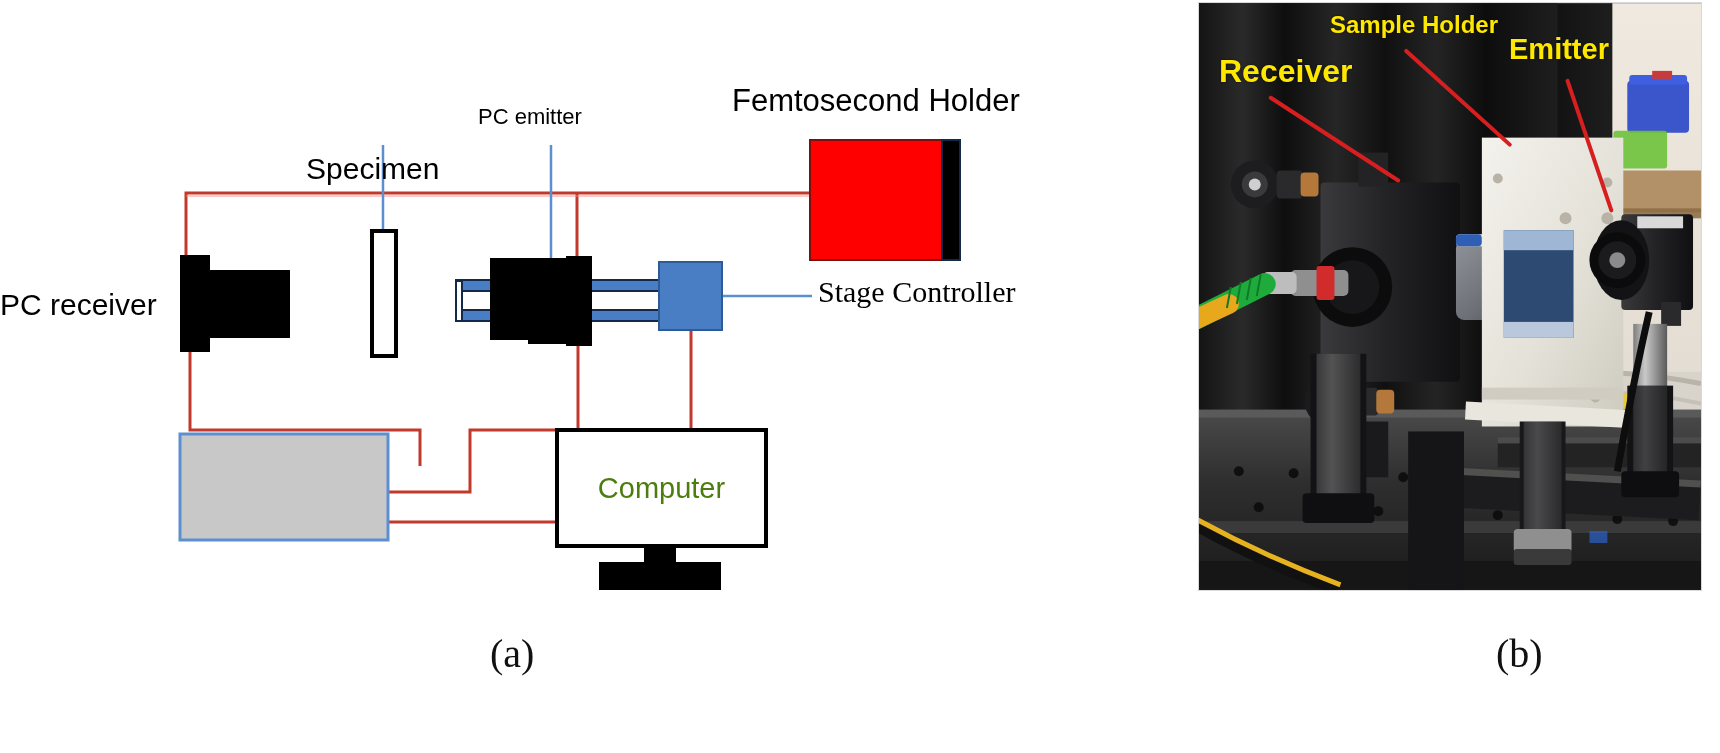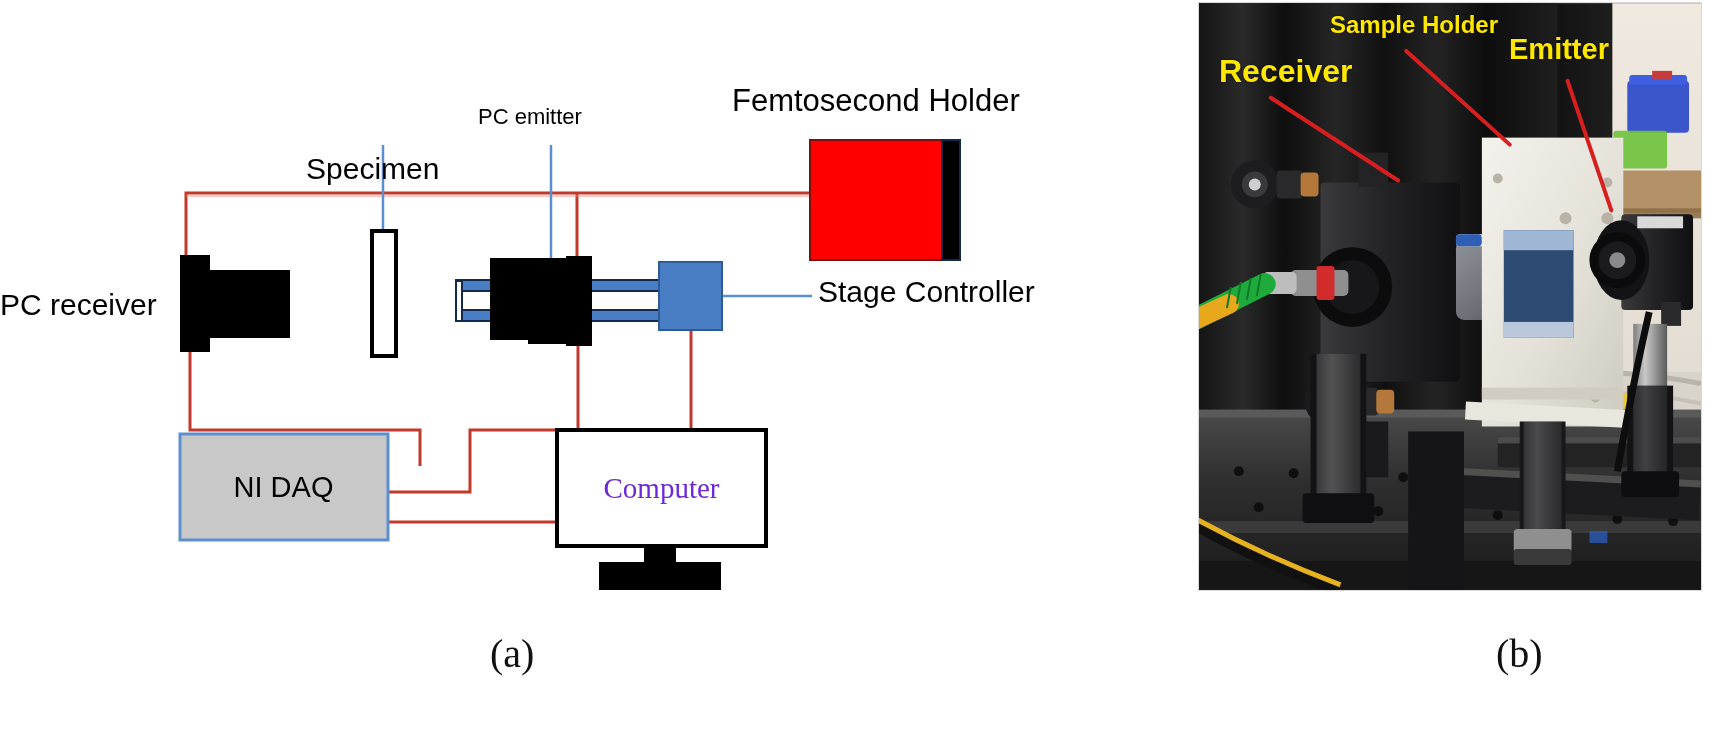--- a/index.html
+++ b/index.html
@@ -61,37 +61,37 @@
     left: 478px; top: 106px;
     font-size: 22px;
   }
   #label-femtosecond-laser {
     left: 732px; top: 85px;
     font-size: 31px;
   }
   #label-stage-controller {
     left: 818px; top: 277px;
     font-size: 30px;
+    font-family: Liberation Serif, serif;
   }
   #label-ni-daq {
     position: absolute;
     left: 180px; top: 434px;
     width: 207px; height: 106px;
     display: flex; align-items: center; justify-content: center;
     font-size: 29px;
     color: #000;
   }
   #label-computer {
     position: absolute;
     left: 557px; top: 430px;
     width: 209px; height: 116px;
     display: flex; align-items: center; justify-content: center;
     font-size: 29px;
-    color: #6d28d9;
-    font-family: Liberation Serif, serif;
+    color: #4d7c0f;
   }
 
   .panel-caption {
     position: absolute;
     font-family: "Liberation Serif", serif;
     font-size: 40px;
     color: #111111;
   }
   #caption-a { left: 490px; top: 630px; }
   #caption-b { left: 1496px; top: 630px; }
@@ -211,21 +211,20 @@
     <div class="diagram-label" id="label-pc-receiver">PC receiver</div>
 
     <div class="diagram-label" id="label-specimen">Specimen</div>
 
     <div class="diagram-label" id="label-pc-emitter">PC emitter</div>
 
     <div class="diagram-label" id="label-femtosecond-laser">Femtosecond Holder</div>
 
     <div class="diagram-label" id="label-stage-controller">Stage Controller</div>
 
-    <div id="label-ni-daq">NI DAQ</div>
 
     <div id="label-computer">Computer</div>
 
     <div class="panel-caption" id="caption-a">(a)</div>
   </div>
 
   <div id="panel-b">
 
     <div id="photo-frame">
       <svg id="photo-svg" viewBox="0 0 504 589" xmlns="http://www.w3.org/2000/svg">

